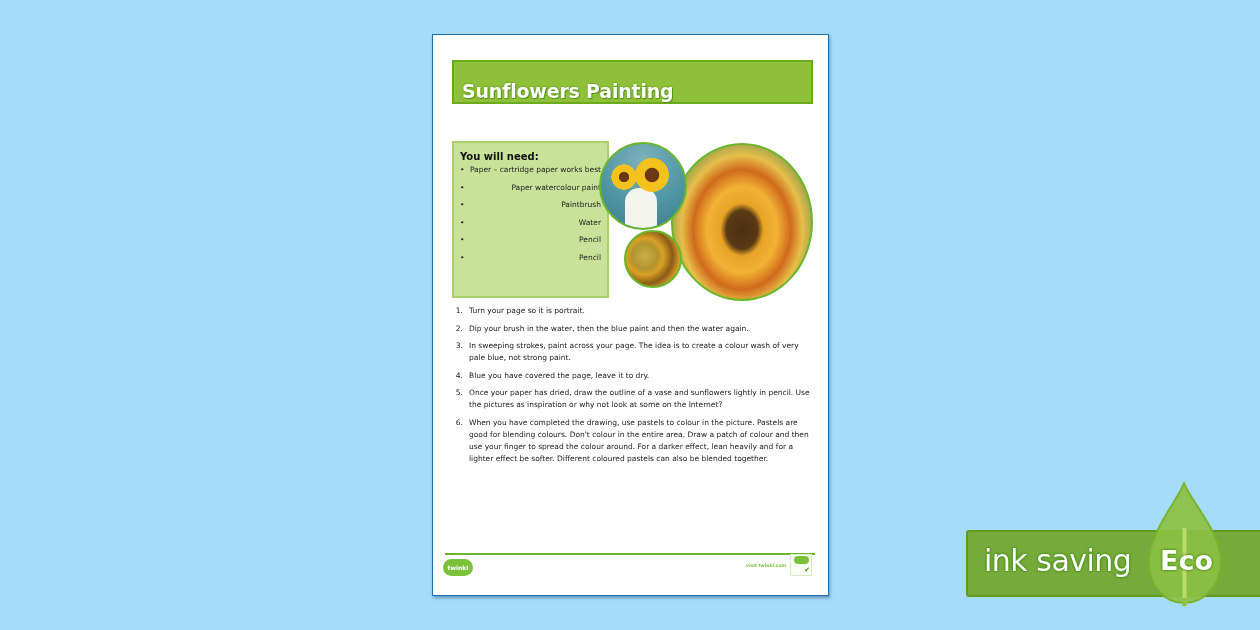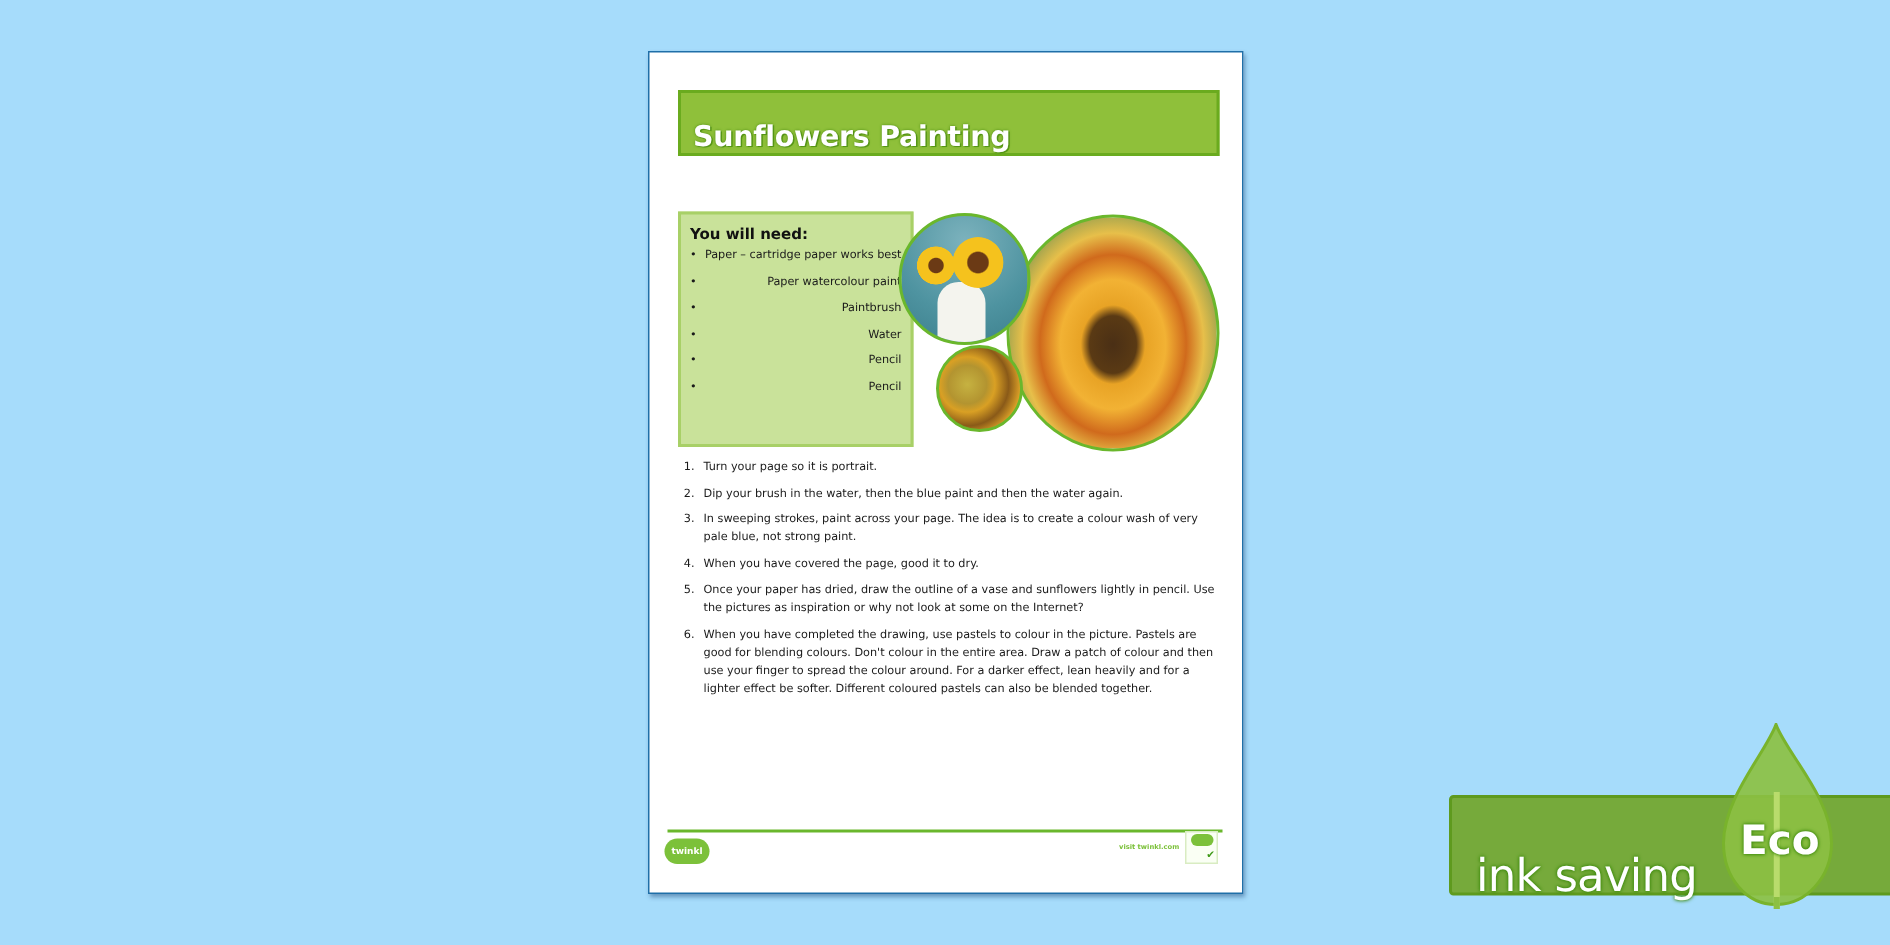--- a/index.html
+++ b/index.html
@@ -197,21 +197,20 @@
       border-radius: 3px;
     }
     .eco-band .ink-text {
       position: absolute;
       left: 16px; top: 11px;
       font-size: 30px;
       color: #ffffff;
       font-family: "DejaVu Sans", sans-serif;
       letter-spacing: -0.5px;
       text-shadow: 0 0 2px #3d8a0c, 0 0 3px #3d8a0c;
-      margin-top: 24px;
     }
     .leaf {
       position: absolute;
       left: 1147px; top: 482px;
       width: 76px; height: 124px;
     }
     .leaf-label {
       position: absolute;
       left: 1160px; top: 545px;
       font-size: 27px;
@@ -262,21 +261,21 @@
       <li>
         <span class="num">2.</span>
         <span class="txt">Dip your brush in the water, then the blue paint and then the water again.</span>
       </li>
       <li>
         <span class="num">3.</span>
         <span class="txt">In sweeping strokes, paint across your page. The idea is to create a colour wash of very pale blue, not strong paint.</span>
       </li>
       <li>
         <span class="num">4.</span>
-        <span class="txt">When you have covered the page, good it to dry.</span>
+        <span class="txt">Blue you have covered the page, leave it to dry.</span>
       </li>
       <li>
         <span class="num">5.</span>
         <span class="txt">Once your paper has dried, draw the outline of a vase and sunflowers lightly in pencil. Use the pictures as inspiration or why not look at some on the Internet?</span>
       </li>
       <li>
         <span class="num">6.</span>
         <span class="txt">When you have completed the drawing, use pastels to colour in the picture. Pastels are good for blending colours. Don't colour in the entire area. Draw a patch of colour and then use your finger to spread the colour around. For a darker effect, lean heavily and for a lighter effect be softer. Different coloured pastels can also be blended together.</span>
       </li>
     </ol>

